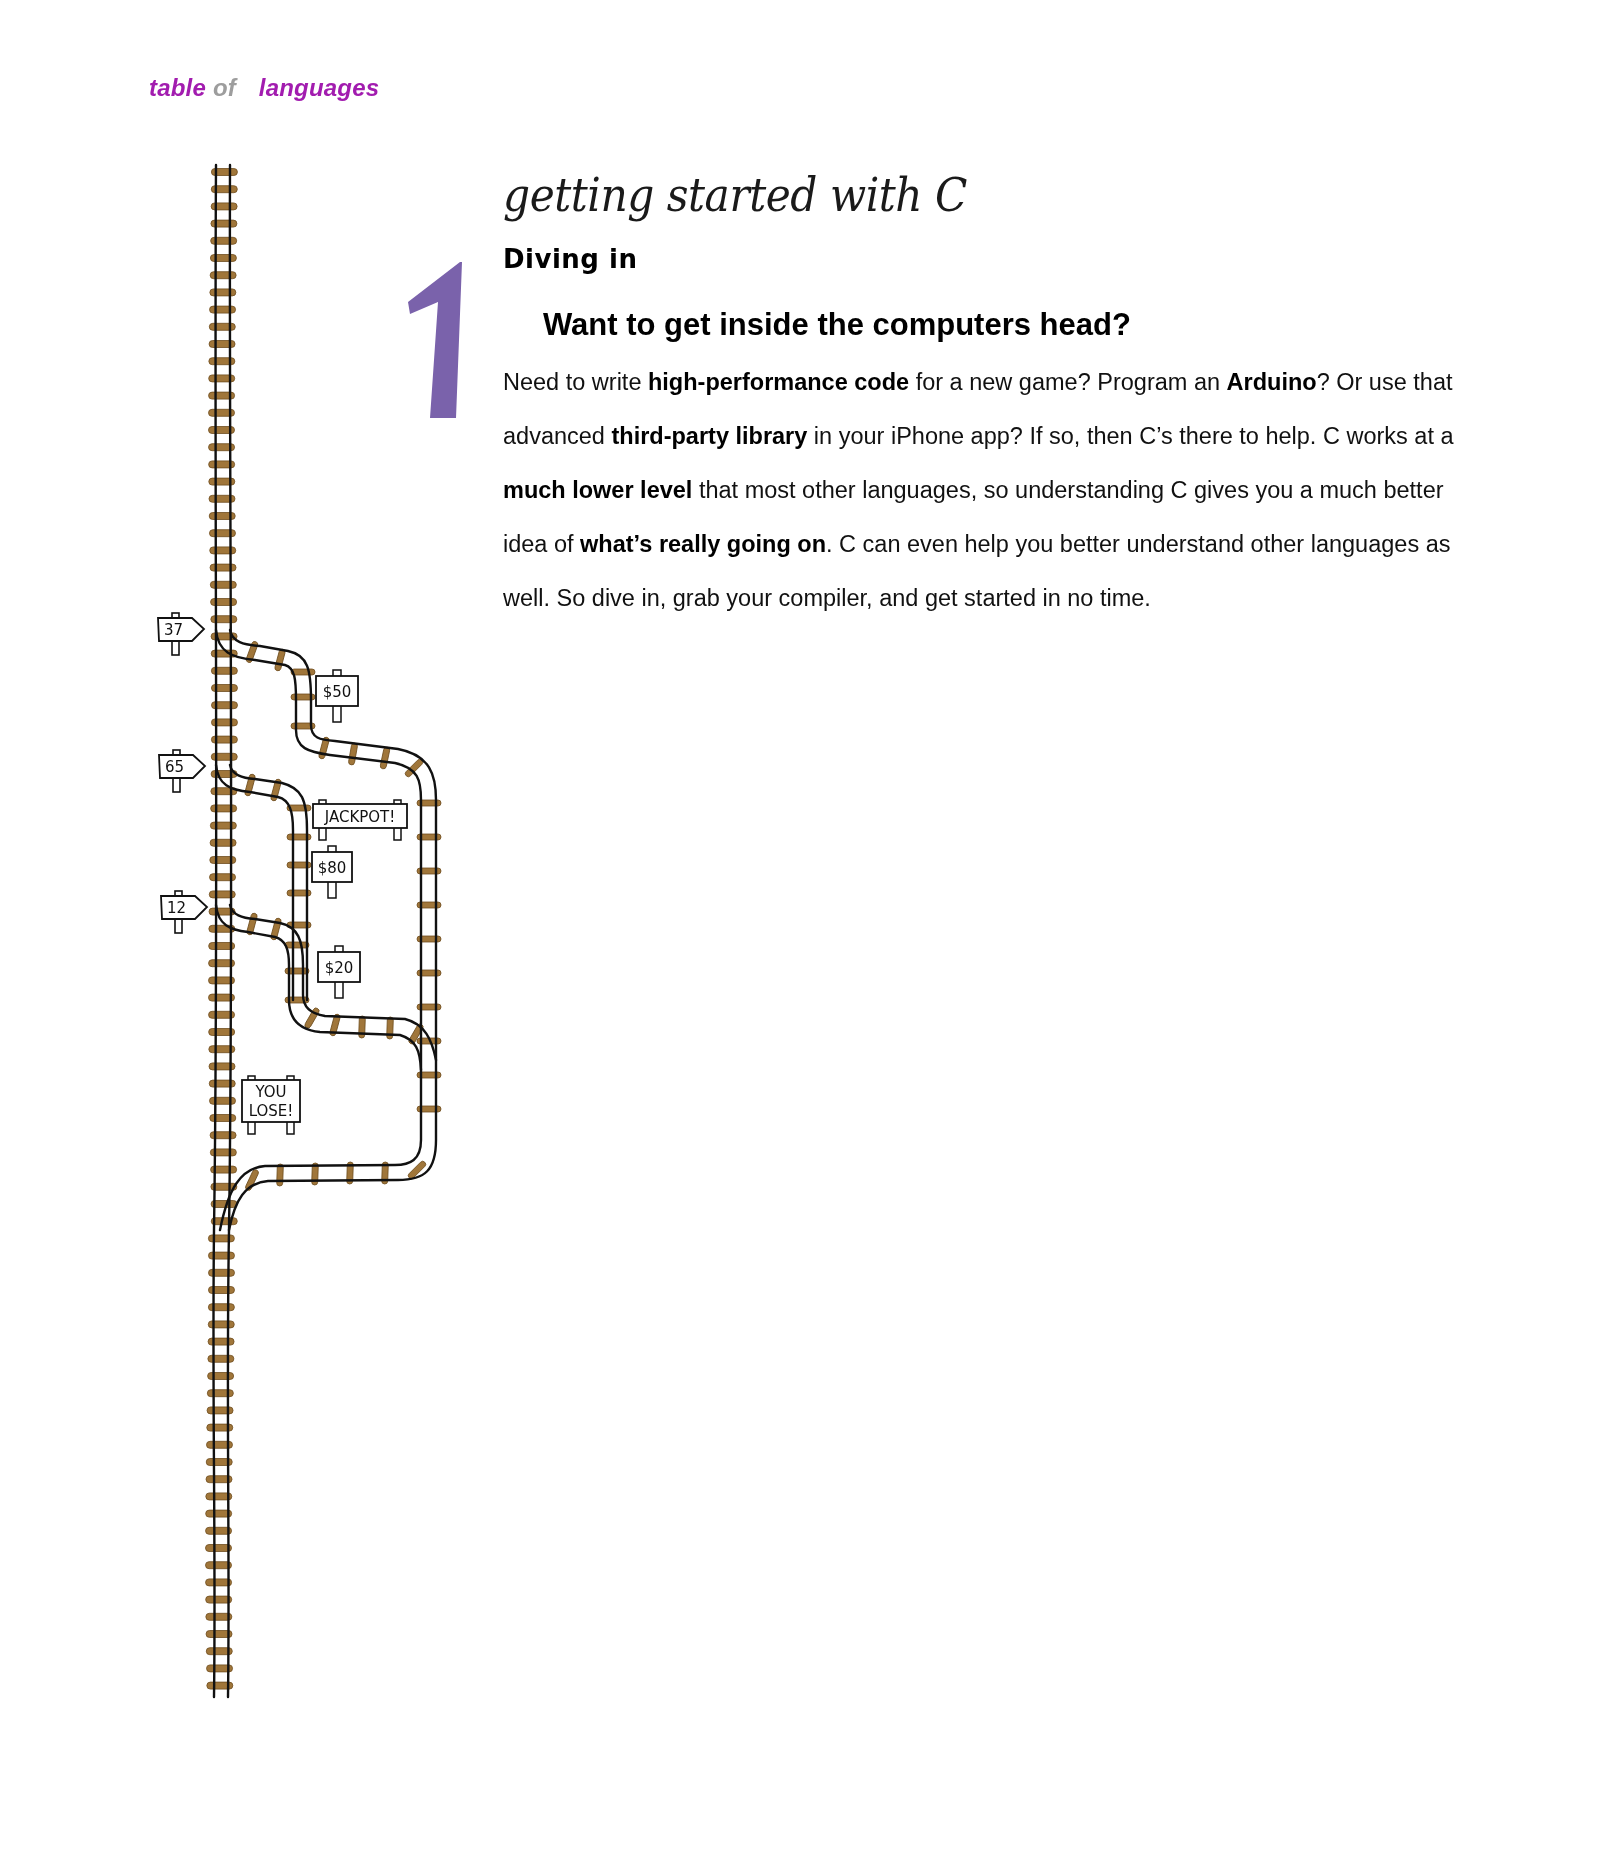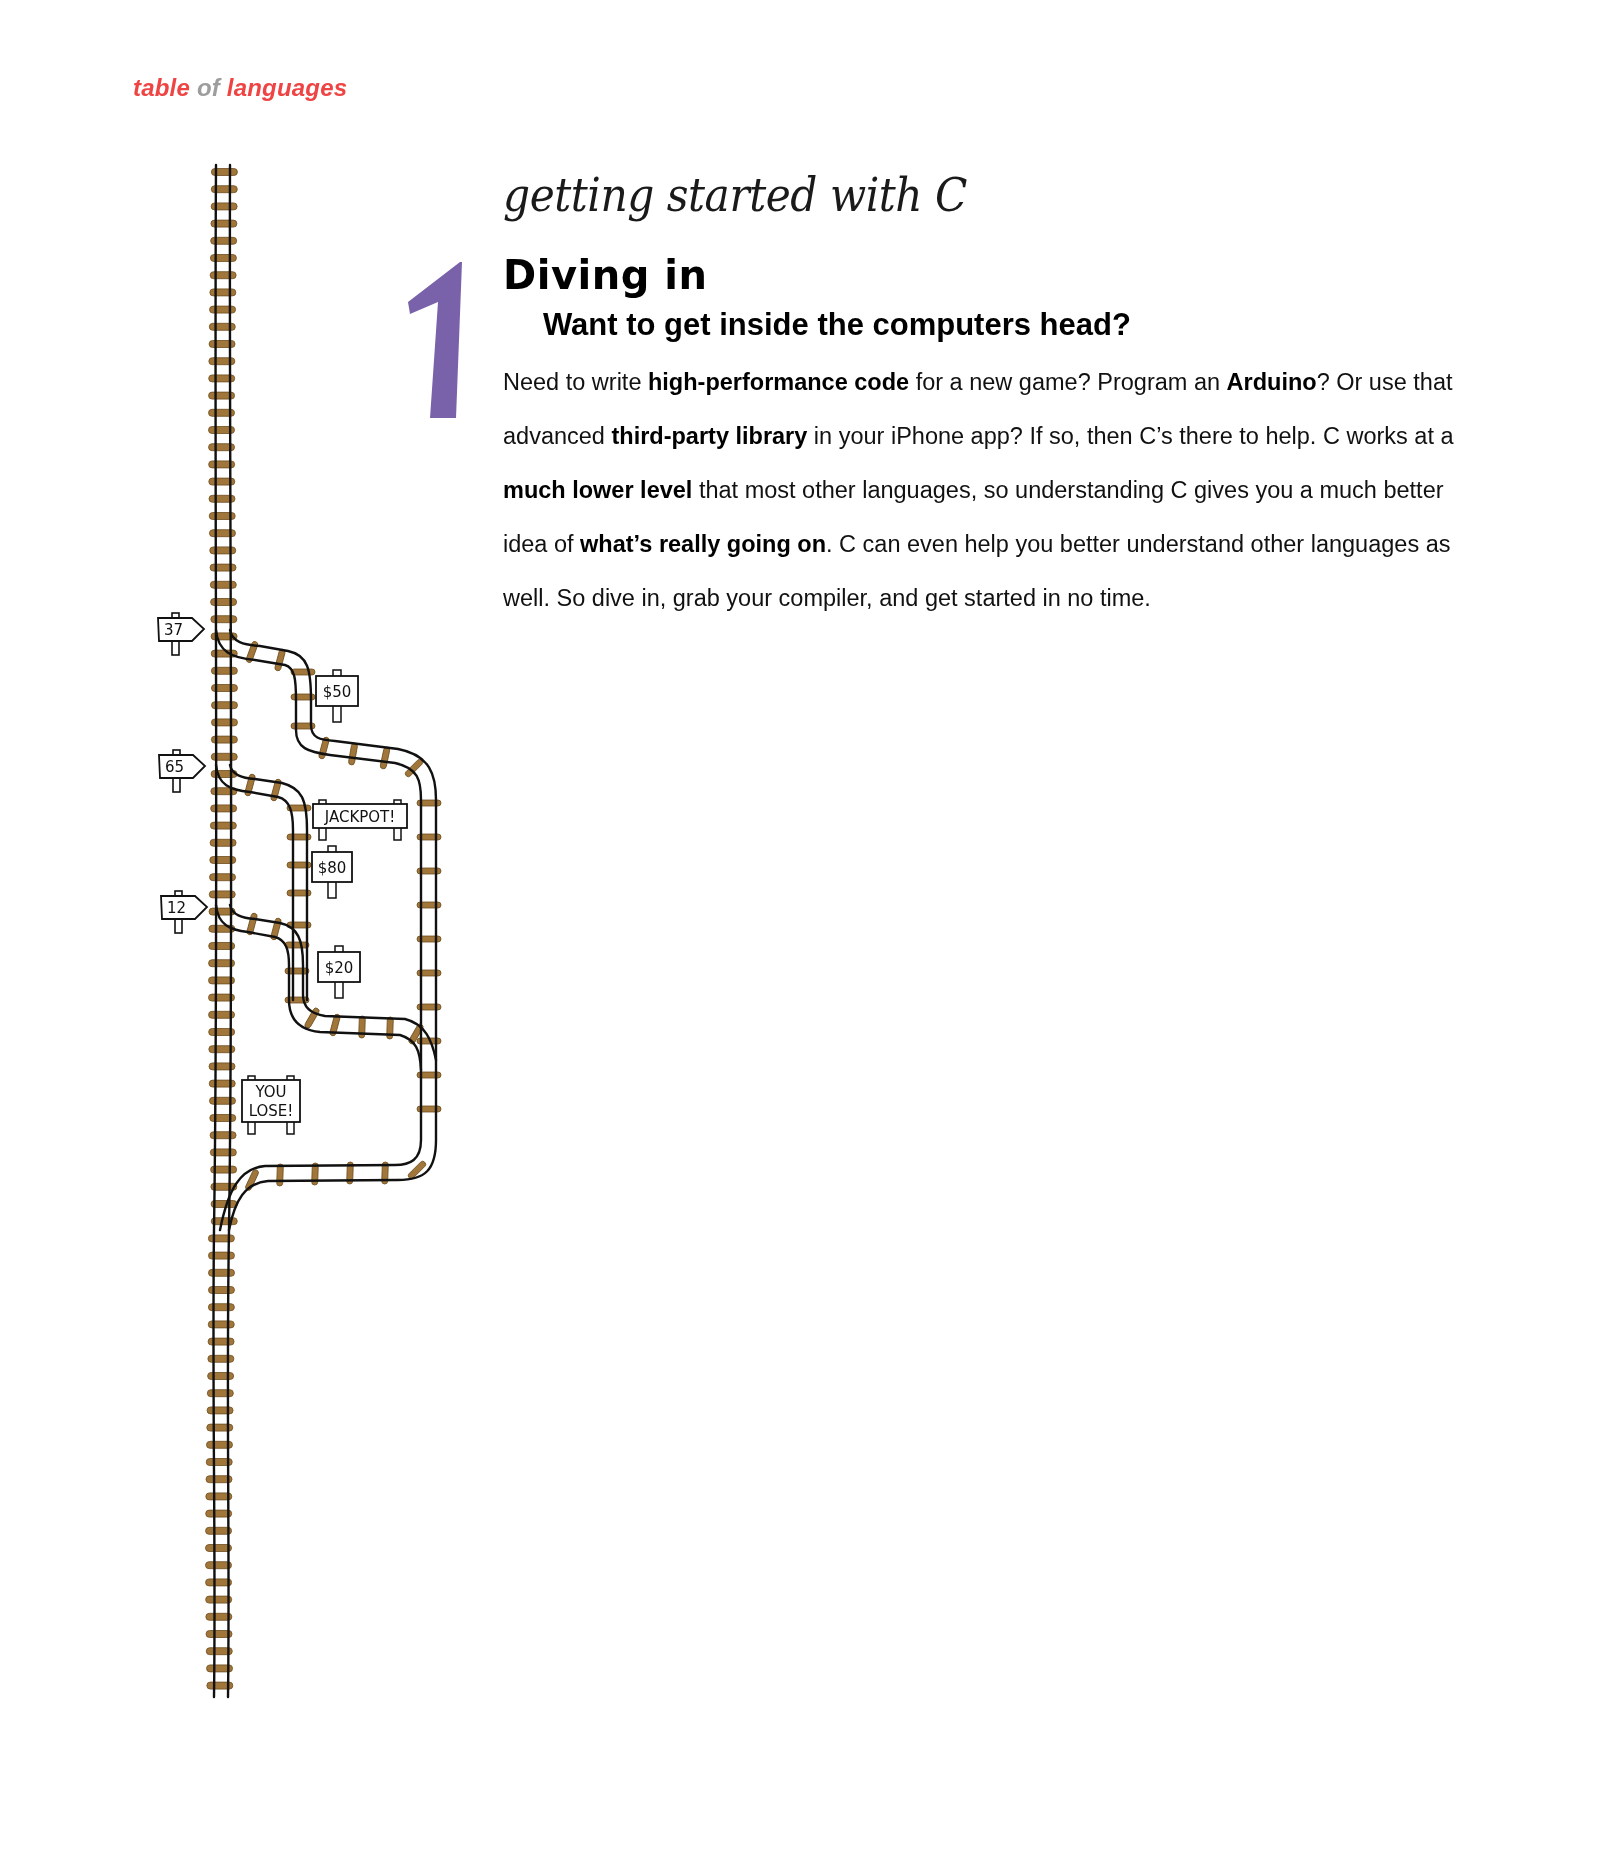--- a/index.html
+++ b/index.html
@@ -1,26 +1,26 @@
 <!DOCTYPE html>
 <html><head>
   <meta charset="utf-8">
   <style>
     html, body { margin: 0; padding: 0; background: #ffffff; }
     body { width: 1600px; height: 1850px; position: relative; overflow: hidden;
            font-family: "Liberation Sans", sans-serif; color: #111; }
     .running-head { position: absolute; left: 133px; top: 74px; font-size: 24px;
                     font-weight: bold; font-style: italic; letter-spacing: 0.2px; }
-    .running-head .rh-a { color: #ef4444; }
+    .running-head .rh-a { color: #a21caf; margin-left: 16px; }
     .running-head .rh-b { color: #9d9d9d; margin-top: 28px; }
     .chapter-number { position: absolute; left: 400px; top: 240px; width: 80px; height: 190px; }
     .chapter-kicker { position: absolute; left: 503px; top: 168px; font-family: "DejaVu Serif", serif;
                       font-size: 46px; font-style: italic; color: #1a1a1a; letter-spacing: -0.5px;
                       transform: scaleX(0.92); transform-origin: left top; }
-    .chapter-title { position: absolute; left: 503px; top: 252px; font-size: 40px; font-weight: 900;
+    .chapter-title { position: absolute; left: 503px; top: 244px; font-size: 26px; font-weight: 900;
                      font-family: "DejaVu Sans", sans-serif; color: #000; letter-spacing: 0.5px; }
     .chapter-subtitle { position: absolute; left: 503px; top: 307px; font-size: 31px; font-weight: bold;
                         color: #000; margin-left: 40px; }
     .chapter-body { position: absolute; left: 503px; top: 355px; width: 960px; font-size: 23.5px;
                     line-height: 54px; color: #111; }
     .chapter-body b { font-weight: bold; color: #000; }
     .track-art { position: absolute; left: 140px; top: 155px; width: 340px; height: 1560px; }
     .sign-text { font-family: "DejaVu Sans", sans-serif; font-size: 15px; fill: #111; }
   </style>
 </head>

